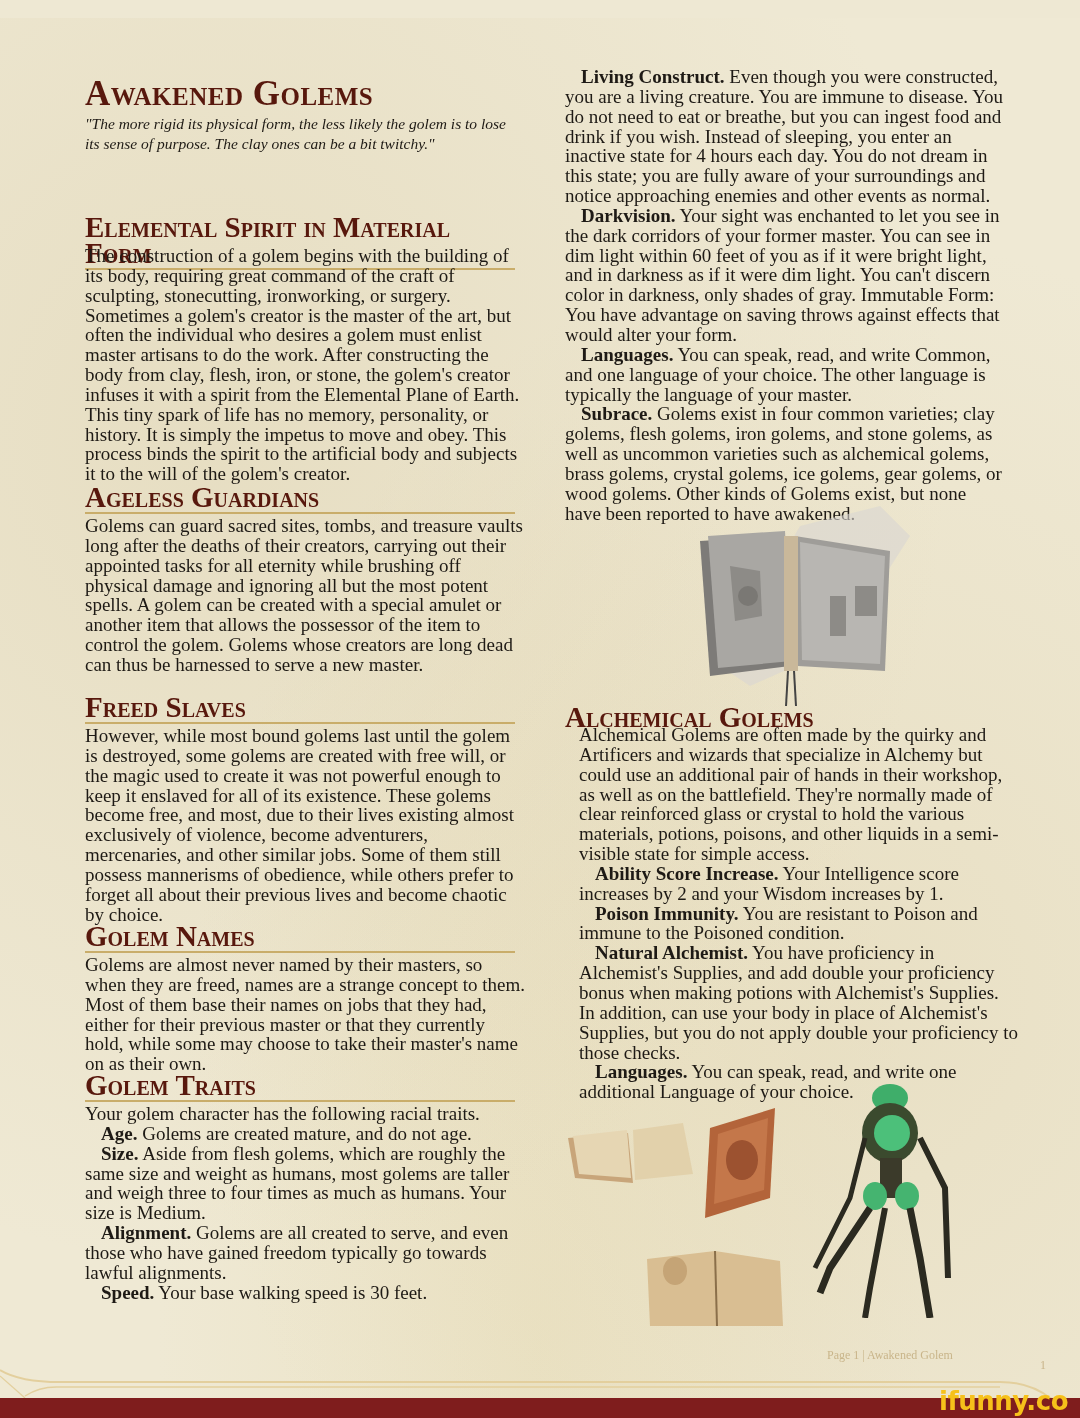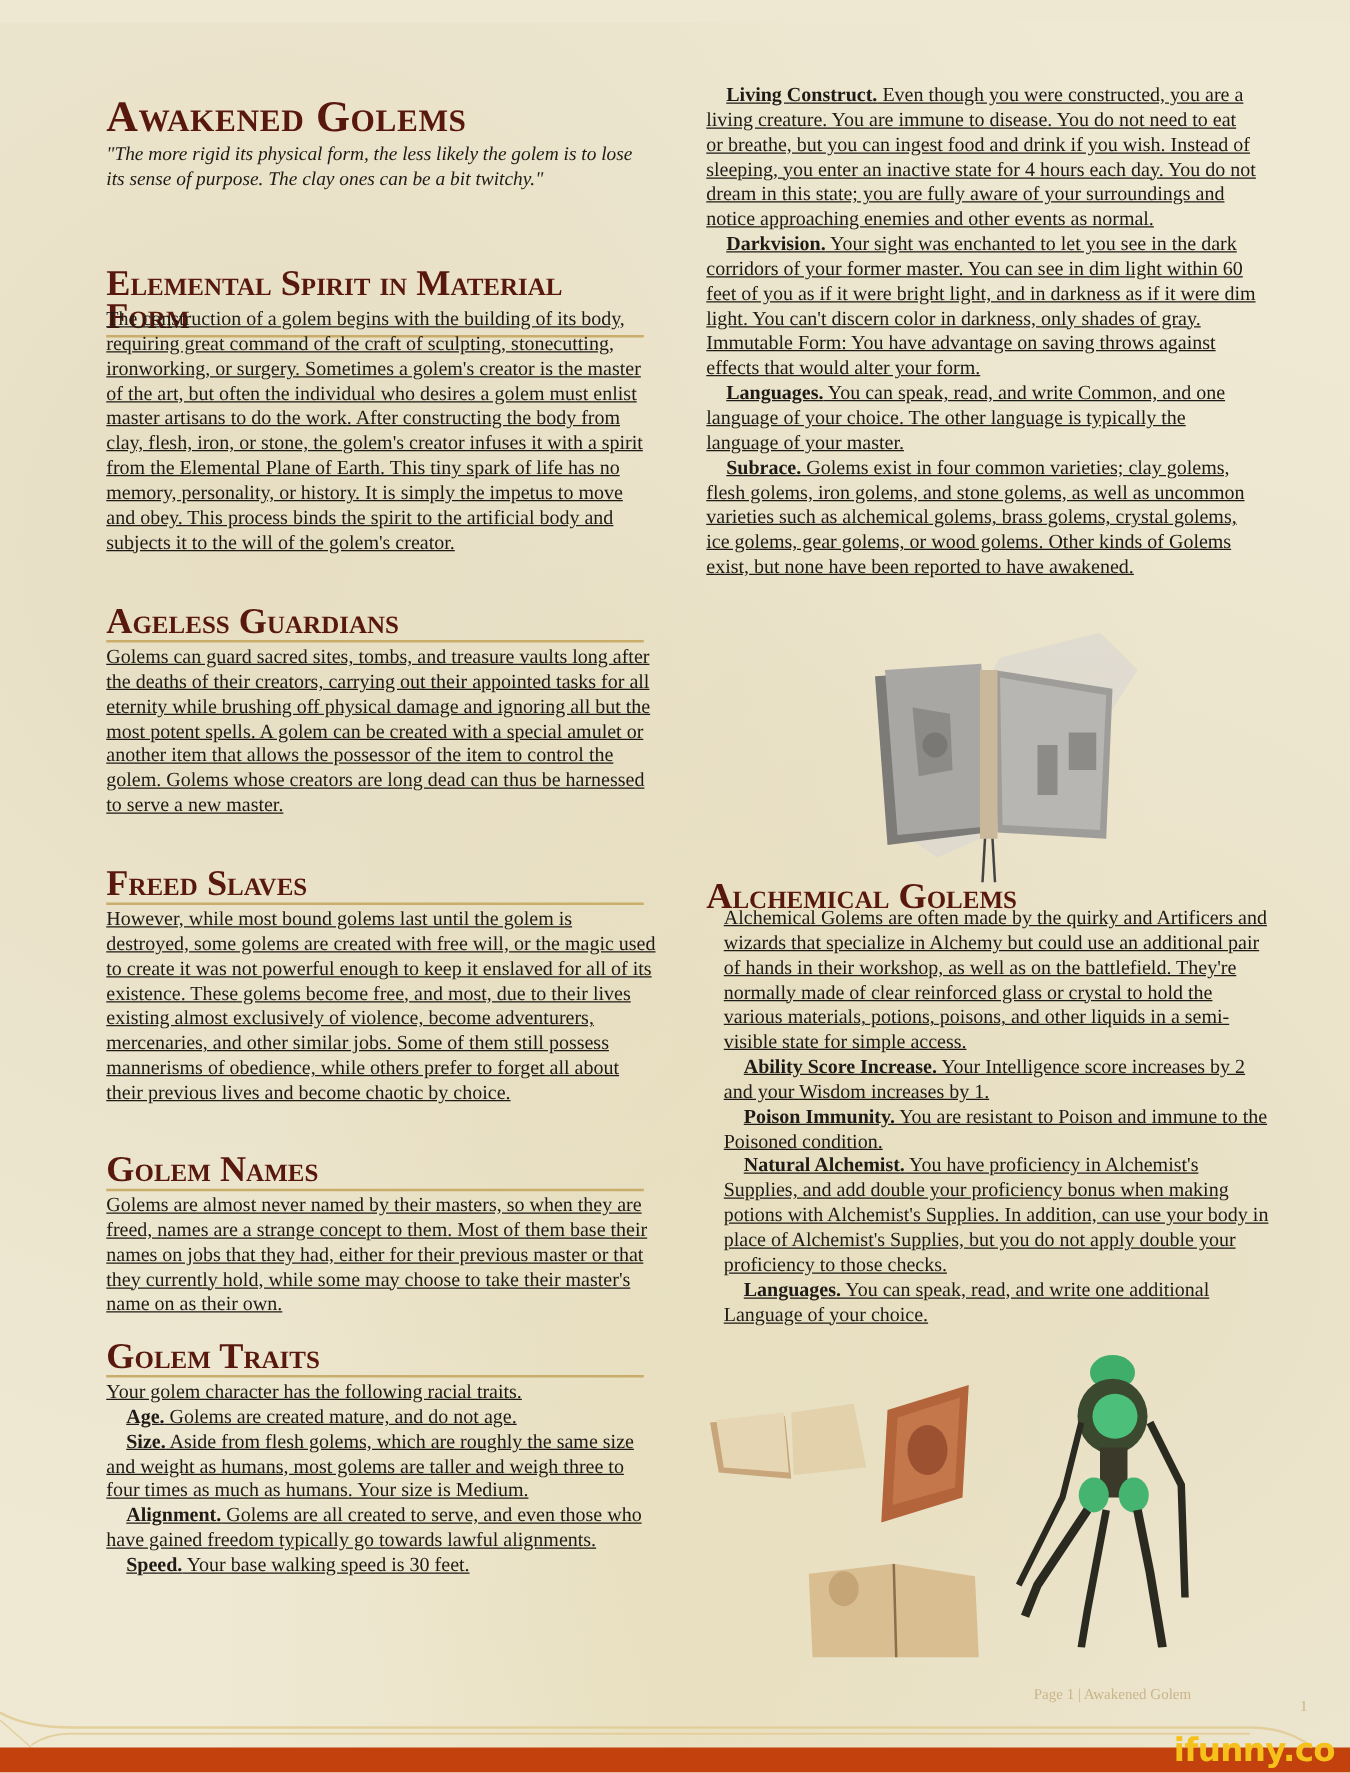--- a/index.html
+++ b/index.html
@@ -34,39 +34,39 @@
 
     .h2 {
       position: absolute; left: 85px; width: 430px;
       font-variant: small-caps; font-weight: bold; font-size: 29px;
       color: #58180d; line-height: 26px;
       border-bottom: 2px solid #c9ad6a; padding-bottom: 2px;
     }
     .h2.noline { border-bottom: none; }
     .para {
       position: absolute; width: 440px;
-      font-size: 16px; line-height: 19.85px; text-decoration: underline;
+      font-size: 19px; line-height: 19.85px;
     }
     .para p { text-indent: 0; }
     .para .trait { text-indent: 16px; }
     .para b { font-weight: bold; }
 
     .art { position: absolute; }
     .footer-text {
       position: absolute; left: 827px; top: 1330px;
       font-size: 12px; color: #c9b58a; text-align: right;
     }
     .page-num {
       position: absolute; left: 1040px; top: 1340px;
       font-size: 12px; color: #c9b58a;
     }
     .footer-line { position: absolute; left: 0; top: 1350px; }
     .ifunny-bar {
       position: absolute; left: 0; top: 1398px; width: 1080px; height: 20px;
-      background: #c2410c;
+      background: #7f1d1d;
     }
     .ifunny-logo {
       position: absolute; right: 12px; top: -12px;
       font-family: "DejaVu Sans", sans-serif; font-weight: bold;
       font-size: 26px; color: #f6c11a; letter-spacing: -0.5px;
     }
   </style>
 </head>
 <body>
 

